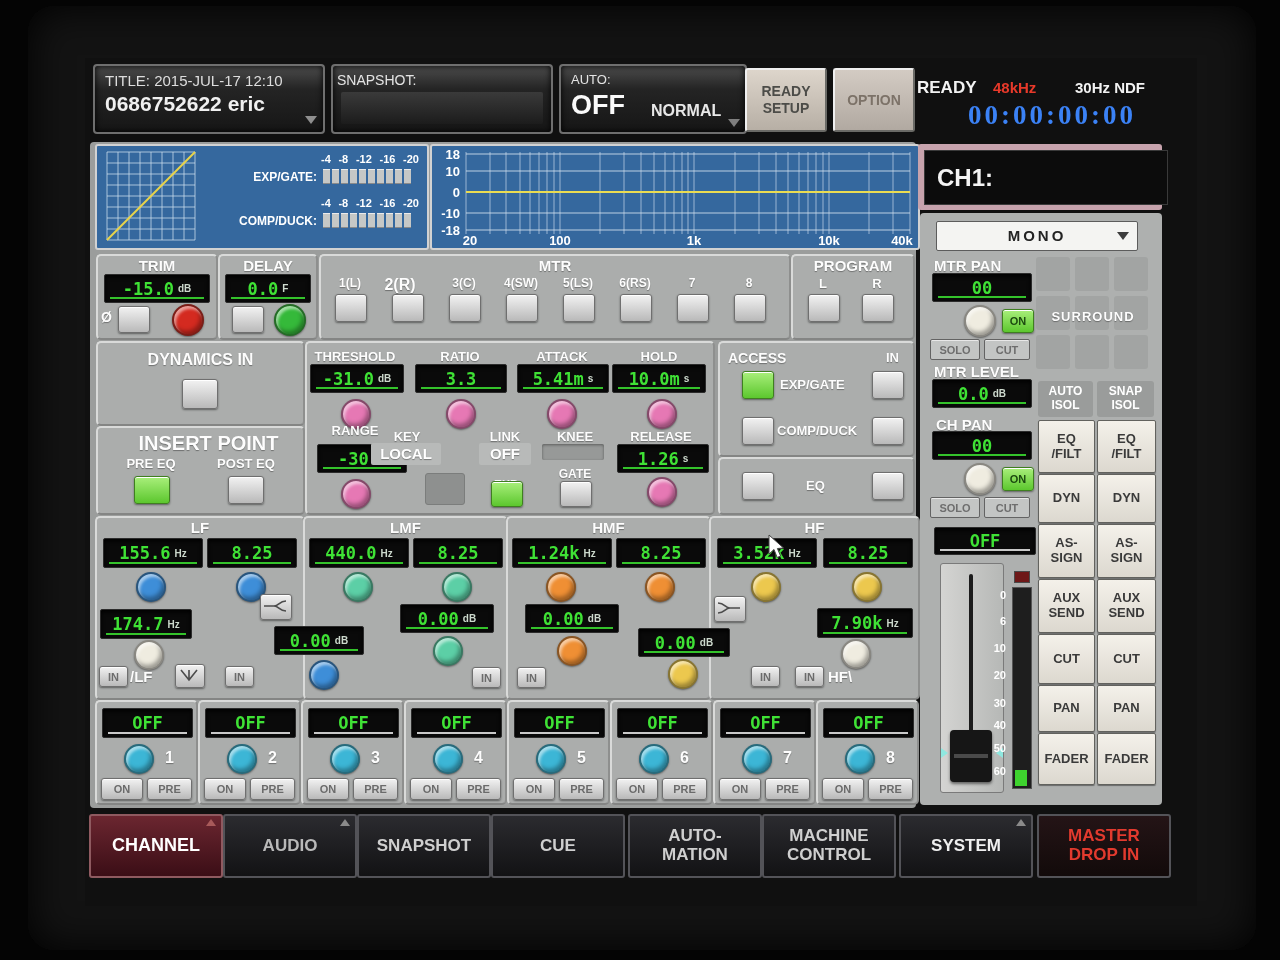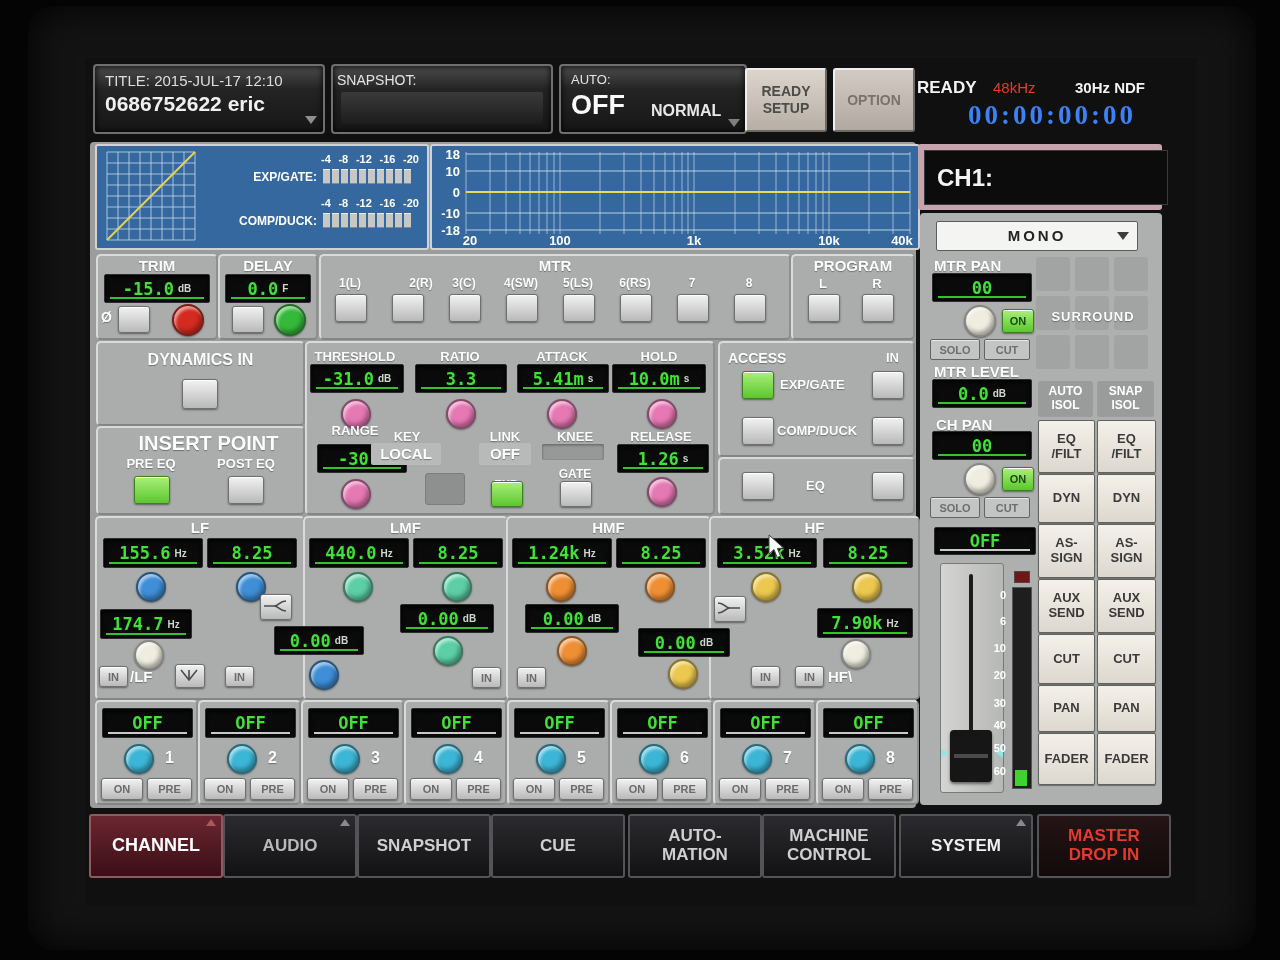--- a/index.html
+++ b/index.html
@@ -84,21 +84,21 @@
     <div class="abs" style="left:90px;top:36px;font-size:16px;font-weight:bold;color:#e8e8e8;">NORMAL</div>
     <div class="abs" style="right:5px;bottom:5px;width:0;height:0;border-left:6px solid transparent;border-right:6px solid transparent;border-top:8px solid #7f7f7f;"></div>
   </div>
 
   <div class="beige ml" style="left:660px;top:10px;width:78px;height:60px;background:linear-gradient(#ddd5cb,#b7afa5);color:#4c4c48;font-size:14px;line-height:1.2;">READY
 SETUP</div>
 
   <div class="beige" style="left:748px;top:10px;width:78px;height:60px;background:linear-gradient(#d3cbc3,#b1a9a1);color:#7c7268;font-size:14px;">OPTION</div>
 
   <div class="abs" style="left:832px;top:20px;font-size:17px;font-weight:bold;color:#f2f2f2;">READY</div>
-  <div class="abs" style="left:908px;top:21px;font-size:15px;font-weight:normal;color:#e8392a;">48kHz</div>
+  <div class="abs" style="left:908px;top:21px;font-size:15px;font-weight:bold;color:#e8392a;">48kHz</div>
   <div class="abs" style="left:990px;top:21px;font-size:15px;font-weight:bold;color:#f2f2f2;">30Hz NDF</div>
   <div class="abs tc" style="left:842px;top:42px;font-size:27px;">00:00:00:00</div>
 
   <div class="abs" style="left:5px;top:84px;width:826px;height:666px;background:#9b9d9c;border-radius:4px;">
 
     <div class="scope" style="left:5px;top:2px;width:330px;height:102px;">
       <svg class="abs" style="left:8px;top:4px;" width="92" height="92" viewBox="0 0 92 92">
         <path d="M2 2V90M13 2V90M24 2V90M35 2V90M46 2V90M57 2V90M68 2V90M79 2V90M90 2V90M2 2H90M2 13H90M2 24H90M2 35H90M2 46H90M2 57H90M2 68H90M2 79H90M2 90H90" stroke="#cfe0ef" stroke-width="1" opacity=".75" fill="none"></path>
         <path d="M2 90L90 2" stroke="#e8d44a" stroke-width="2" fill="none"></path>
       </svg>
@@ -180,21 +180,21 @@
           <span class="u">F</span>
       </div>
       <div class="btn" style="left:12px;top:50px;width:30px;height:25px;"></div>
       <div class="knob k-green" style="left:54px;top:48px;width:28px;height:28px;"></div>
     </div>
 
     <div class="panel" style="left:229px;top:112px;width:468px;height:82px;">
       <div class="hdr ctr" style="left:0;top:1px;width:100%;font-size:15px;">MTR</div>
       <div class="hdr ctr" style="left:6px;top:20px;width:46px;font-size:12px;">1(L)</div>
       <div class="btn" style="left:14px;top:38px;width:30px;height:26px;"></div>
-      <div class="hdr ctr" style="left:77px;top:20px;width:46px;font-size:12px;">2(R)</div>
+      <div class="hdr ctr" style="left:56px;top:20px;width:46px;font-size:16px;">2(R)</div>
       <div class="btn" style="left:71px;top:38px;width:30px;height:26px;"></div>
       <div class="hdr ctr" style="left:120px;top:20px;width:46px;font-size:12px;">3(C)</div>
       <div class="btn" style="left:128px;top:38px;width:30px;height:26px;"></div>
       <div class="hdr ctr" style="left:177px;top:20px;width:46px;font-size:12px;">4(SW)</div>
       <div class="btn" style="left:185px;top:38px;width:30px;height:26px;"></div>
       <div class="hdr ctr" style="left:234px;top:20px;width:46px;font-size:12px;">5(LS)</div>
       <div class="btn" style="left:242px;top:38px;width:30px;height:26px;"></div>
       <div class="hdr ctr" style="left:291px;top:20px;width:46px;font-size:12px;">6(RS)</div>
       <div class="btn" style="left:299px;top:38px;width:30px;height:26px;"></div>
       <div class="hdr ctr" style="left:348px;top:20px;width:46px;font-size:12px;">7</div>

